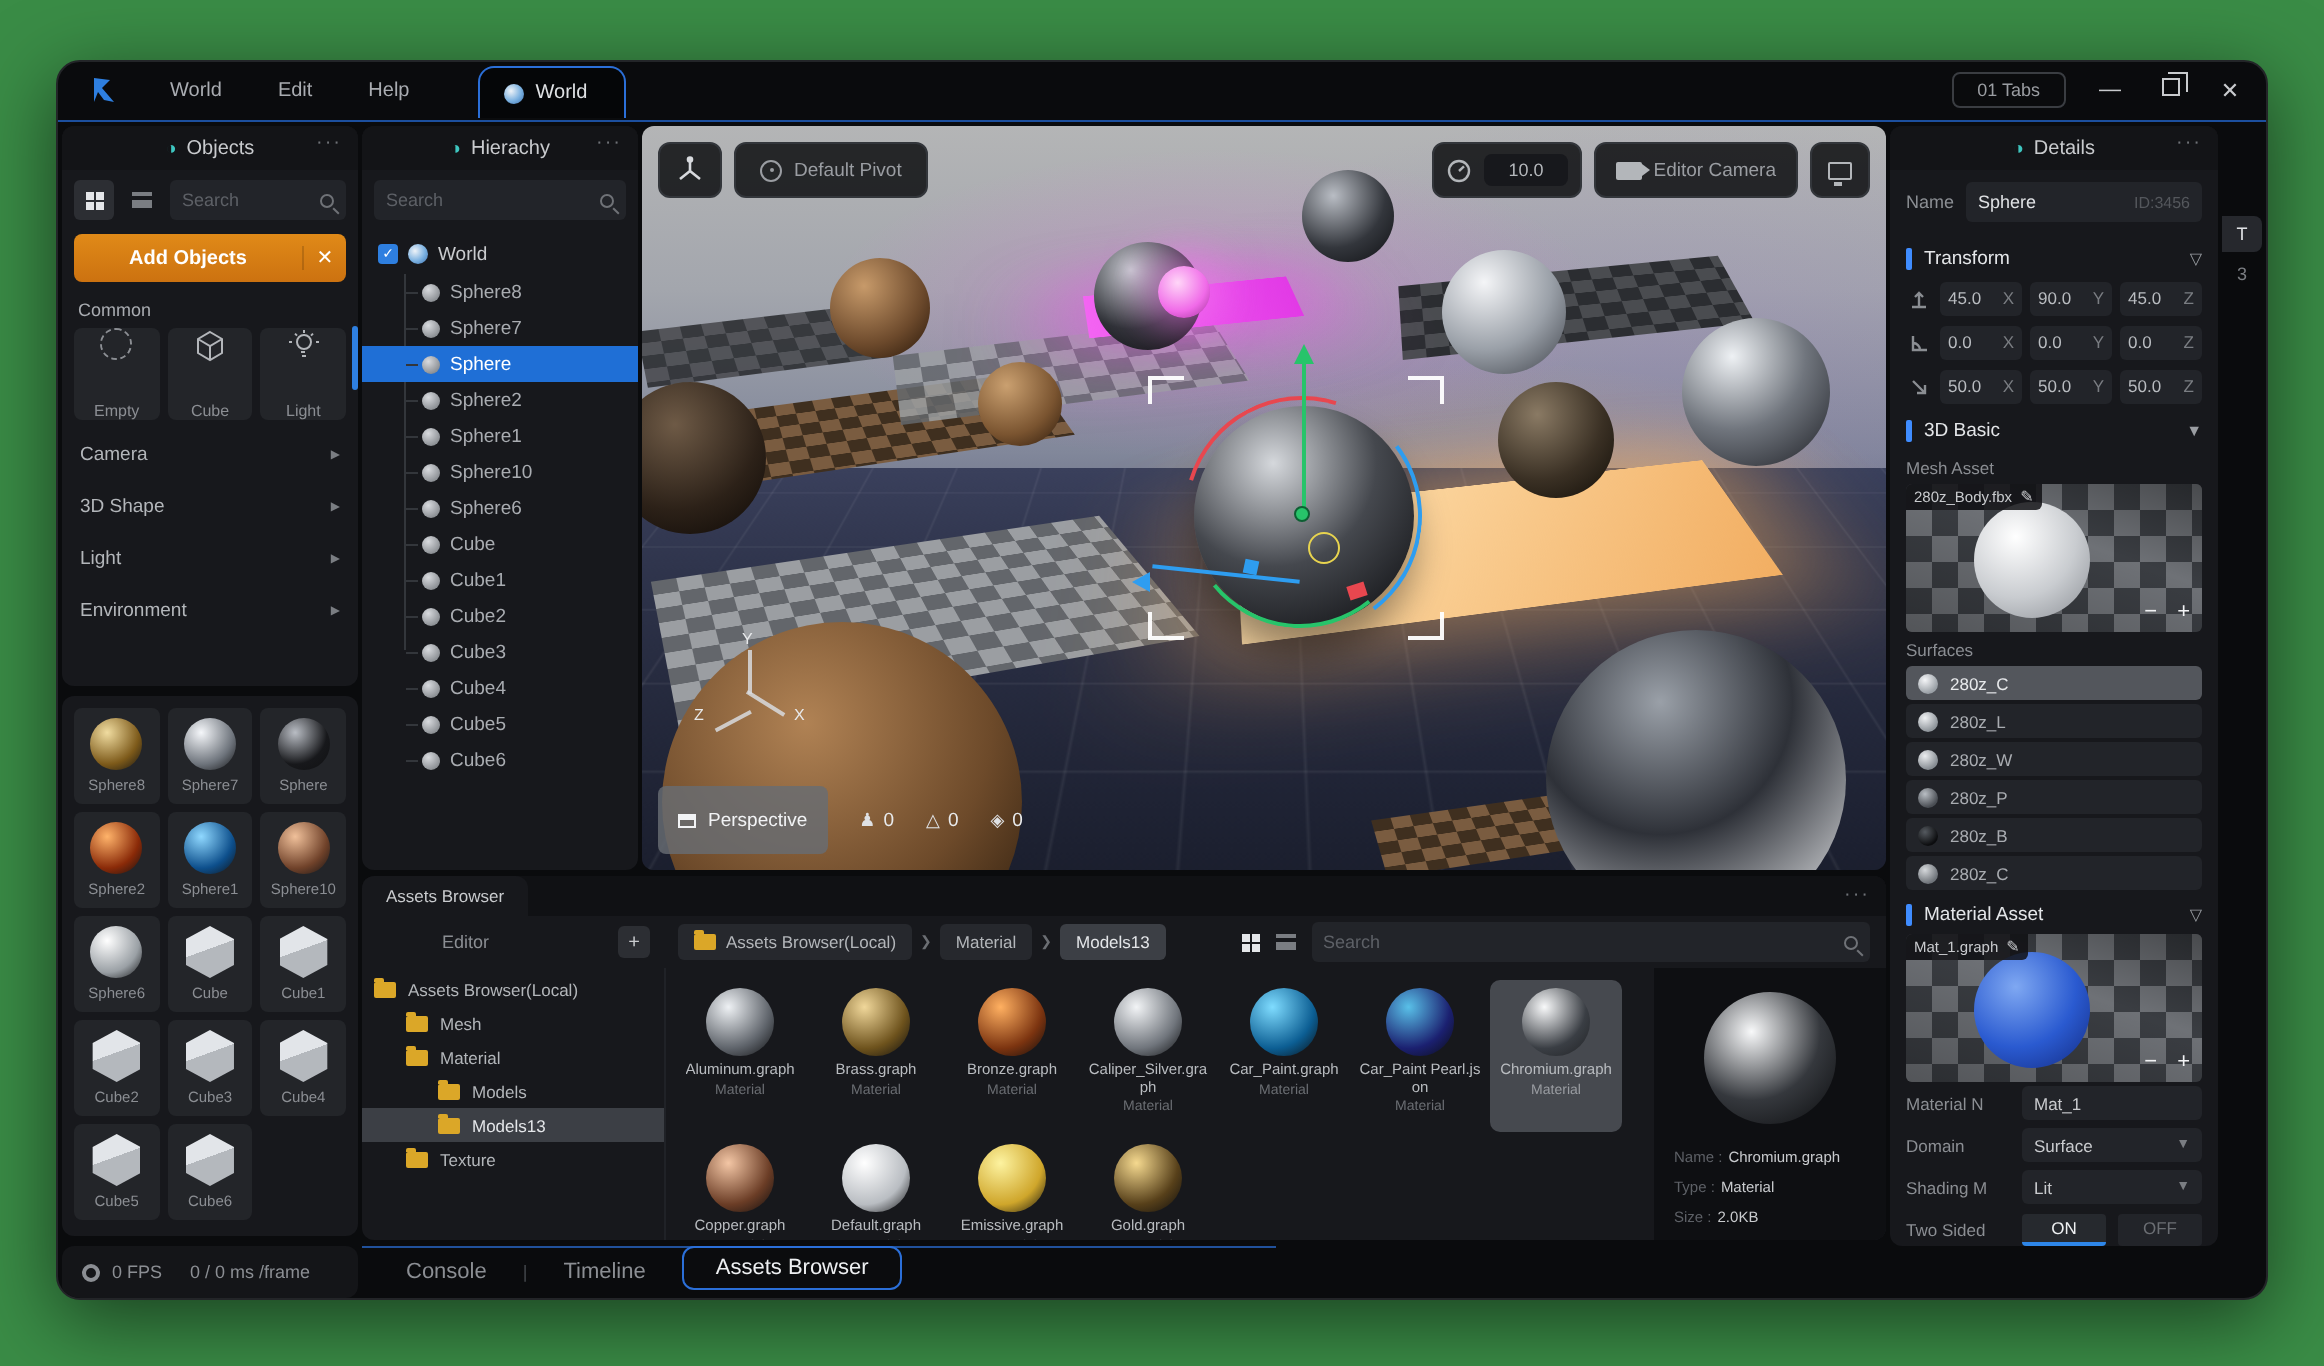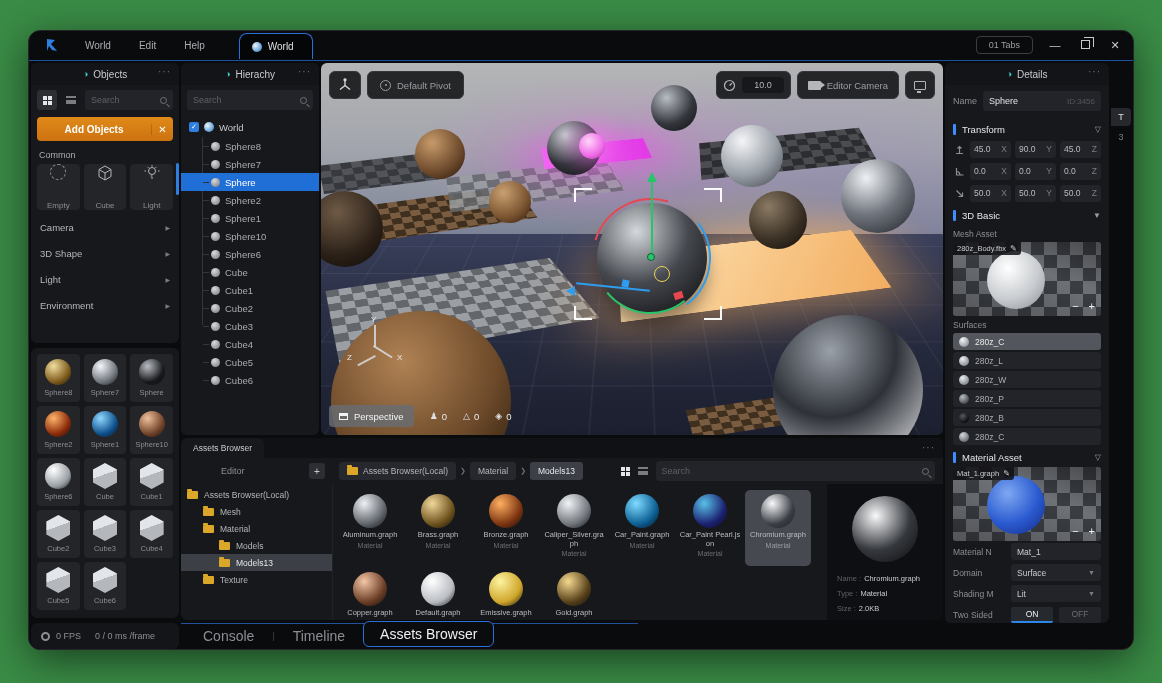--- a/index.html
+++ b/index.html
@@ -134,21 +134,21 @@
   .vp-topright { position:absolute; right:8px; top:8px; display:flex; gap:6px; }
   .speed-val { background:#17181c; border-radius:4px; padding:3px 12px; color:#b3b6ba; font-size:9px; }
   .crossh { width:11px; height:11px; border:1px solid #9a9da2; border-radius:50%; position:relative; }
   .crossh::after { content:''; position:absolute; left:3.5px; top:3.5px; width:2px; height:2px; border-radius:50%; background:#9a9da2; }
   .cam-ic { width:13px; height:9px; background:#b3b6ba; border-radius:1px; position:relative; }
   .cam-ic::after { content:''; position:absolute; right:-4px; top:1px; border-left:4px solid #b3b6ba;
     border-top:3px solid transparent; border-bottom:3px solid transparent; }
   .mon-ic { width:12px; height:9px; border:1.5px solid #b3b6ba; border-radius:1px; position:relative; }
   .mon-ic::after { content:''; position:absolute; left:2px; bottom:-4px; width:4px; height:2px; background:#b3b6ba; }
   .vp-bottomleft { position:absolute; left:8px; bottom:8px; display:flex; align-items:center; gap:16px; }
-  .persp-pill { background:rgba(104,109,115,.82); border-radius:4px; height:22px; display:flex;
+  .persp-pill { background:rgba(104,109,115,.82); border-radius:4px; height:34px; display:flex;
     align-items:center; gap:6px; padding:0 10px; color:#f2f3f5; font-size:9.5px; }
   .persp-ic { width:9px; height:7px; border:1px solid #f2f3f5; border-top:3px solid #f2f3f5; }
   .stat { display:flex; align-items:center; gap:4px; color:#e8eaec; font-size:9.5px; }
   .stat .ic { font-size:9px; color:#dfe1e4; }
   .axisw { position:absolute; left:26px; bottom:60px; width:64px; height:60px; color:#e8eaec; font-size:8px; }
   .axisw i { position:absolute; background:#d8dade; opacity:.85; }
 
   
   .details { flex:1; min-height:0; }
   .det-body { flex:1; overflow:hidden; padding:6px 8px; }
@@ -232,21 +232,21 @@
   .ab-prev .pball { width:66px; height:66px; border-radius:50%; margin:2px auto 12px;
     background:radial-gradient(circle at 36% 30%, var(--c1), var(--c2) 55%, #0a0b0d 100%); }
   .pv-row { display:flex; font-size:7.5px; margin-bottom:6px; gap:3px; }
   .pv-row .pl { color:#5d6066; }
   .pv-row .pl::after { content:' :'; }
   .pv-row .pvv { color:#c9cbce; white-space:nowrap; }
 
   
   .bottombar { height:26px; display:flex; align-items:center; gap:4px; padding:0 8px; position:relative; flex-shrink:0; }
   .bottombar::before { content:''; position:absolute; left:0; right:40%; top:0; height:1px; background:#2b6fd8; opacity:.7; }
-  .bt-tab { color:#8b8e93; font-size:14px; padding:4px 14px; }
+  .bt-tab { color:#8b8e93; font-size:11px; padding:4px 14px; }
   .bt-div { color:#44474c; font-size:9px; }
   .bt-tab.active { background:#0b0c0e; border:1px solid #2b6fd8; border-radius:6px; color:#eef0f2;
     padding:4px 16px; position:relative; top:-2px; }
 
   svg.ic { display:block; }
 </style>
 </head>
 <body>
 
 <div class="window">

